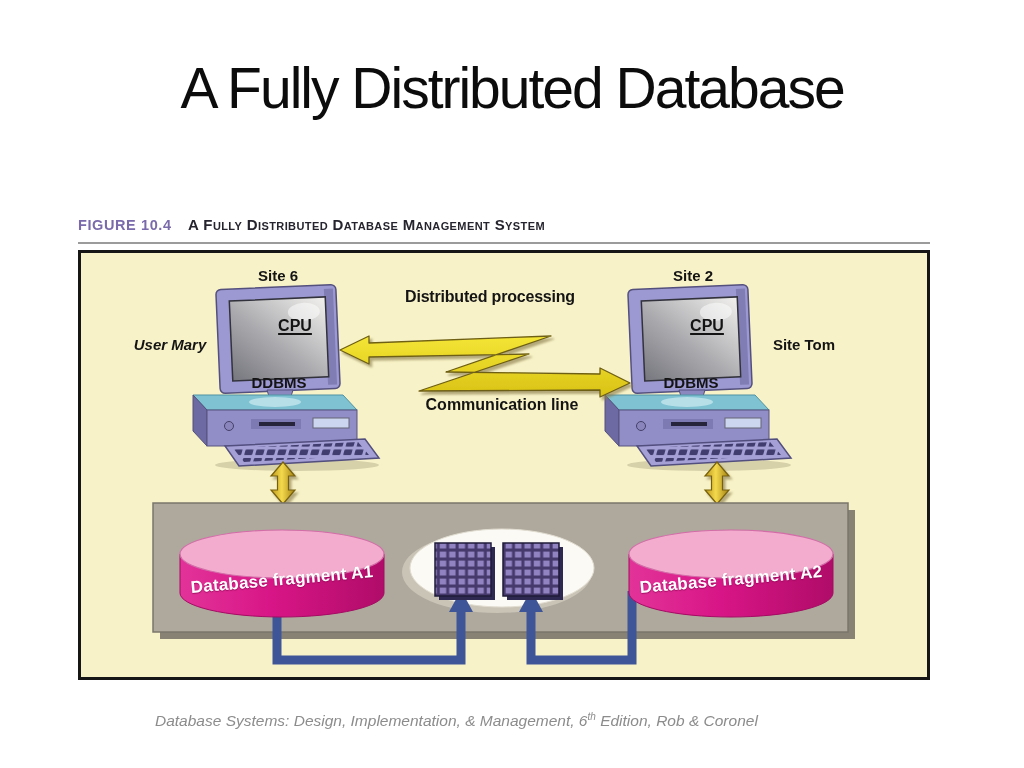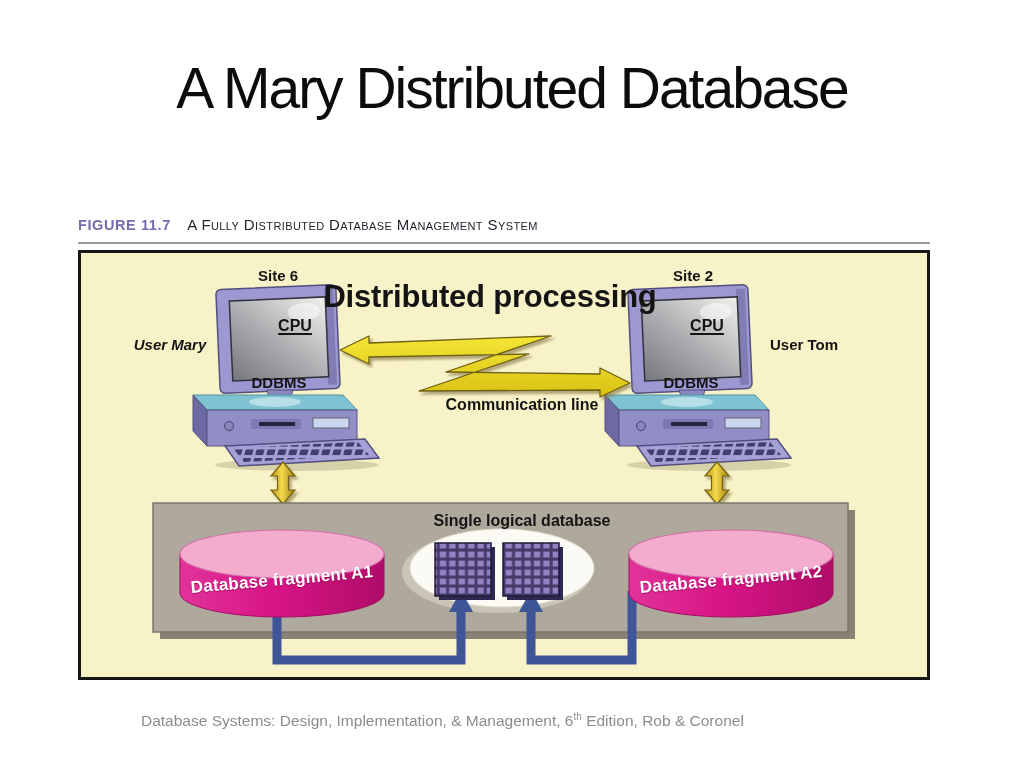--- a/index.html
+++ b/index.html
@@ -12,61 +12,61 @@
     position:absolute;top:52px;left:0;width:1024px;text-align:center;
     color:#0c0c0c;font-size:57px;line-height:73px;font-weight:400;
     letter-spacing:-2px;
   }
   
   .fig-caption{position:absolute;left:78px;top:216px;width:852px;white-space:nowrap;}
   .fig-caption .label{
     color:#7a69ab;font-weight:700;font-size:14.5px;letter-spacing:.6px;
   }
   .fig-caption .title{
-    color:#26242e;font-weight:400;font-size:15px;letter-spacing:.4px;
+    color:#26242e;font-weight:700;font-size:15px;letter-spacing:.4px;
     font-variant:small-caps;text-transform:capitalize;margin-left:12px;
   }
   .caption-rule{
     position:absolute;left:78px;top:242px;width:852px;height:2px;background:#9b9b9b;
   }
   
   .figure{
     position:absolute;left:78px;top:250px;width:846px;height:424px;
     border:3px solid #161616;background:#f8f2c8;
   }
   .figure svg{position:absolute;left:0;top:0;}
   .flabel{
     position:absolute;transform:translate(-50%,-50%);
     color:#141414;font-weight:700;white-space:nowrap;
   }
   .fs15{font-size:15px;}
-  .fs16{font-size:16px;margin-left:20px;}
-  .big-label{font-size:31px;letter-spacing:-0.2px;}
+  .fs16{font-size:16px;}
+  .big-label{font-size:16px;letter-spacing:-0.2px;}
   .cpu-label{font-size:16px;text-decoration:underline;text-decoration-thickness:2px;text-underline-offset:2px;margin-left:16px;}
   .ddbms-label{font-size:15px;margin-top:36px;}
   .cyl-label{
     color:#ffffff;font-size:17px;letter-spacing:.2px;
     transform:translate(-50%,-50%) rotate(-5deg);
     text-shadow:0 1px 1px rgba(120,0,70,.6);
   }
   
   .footer{
-    position:absolute;left:141px;top:711px;color:#8c8c8c;font-size:15.5px;white-space:nowrap;
+    position:absolute;left:155px;top:711px;color:#8c8c8c;font-size:15.5px;white-space:nowrap;font-style:italic;
   }
   .footer sup{font-size:10px;}
 </style>
 </head>
 <body>
 
 <div class="slide-title">
-  <div>A Mary Distributed Database</div>
+  <div>A Fully Distributed Database</div>
 </div>
 
 <div class="fig-caption">
-  <span class="label">FIGURE 11.7</span>
+  <span class="label">FIGURE 10.4</span>
   <span class="title">A Fully Distributed Database Management System</span>
 </div>
 <div class="caption-rule"></div>
 
 <div class="figure">
 
   <svg width="846" height="424" viewBox="0 0 846 424">
     <defs>
       <linearGradient id="scr" x1="1" y1="0" x2="0" y2="1">
         <stop offset="0" stop-color="#f2f1ee"></stop>
@@ -161,27 +161,26 @@
     <g>
       <path d="M548,301 L548,340 A102 24 0 0 0 752,340 L752,301 Z" fill="url(#cylg)" stroke="#a50b63" stroke-width="1"></path>
       <ellipse cx="650" cy="301" rx="102" ry="24" fill="#f3abce" stroke="#d36da8" stroke-width="1.2"></ellipse>
     </g>
   </svg>
 
   <div class="flabel fs15" style="left:197px;top:22px;">Site 6</div>
   <div class="flabel fs15" style="left:612px;top:22px;">Site 2</div>
   <div class="flabel big-label" style="left:409px;top:44px;">Distributed processing</div>
   <div class="flabel fs15" style="left:89px;top:91px;font-style:italic;">User Mary</div>
-  <div class="flabel fs15" style="left:723px;top:91px;">User Tom</div>
+  <div class="flabel fs15" style="left:723px;top:91px;">Site Tom</div>
 
   <div class="flabel cpu-label" style="left:198px;top:73px;">CPU</div>
   <div class="flabel ddbms-label" style="left:198px;top:93px;">DDBMS</div>
   <div class="flabel cpu-label" style="left:610px;top:73px;">CPU</div>
   <div class="flabel ddbms-label" style="left:610px;top:93px;">DDBMS</div>
 
   <div class="flabel fs16" style="left:421px;top:152px;">Communication line</div>
-  <div class="flabel fs16" style="left:421px;top:268px;">Single logical database</div>
 
   <div class="flabel cyl-label" style="left:201px;top:327px;">Database fragment A1</div>
   <div class="flabel cyl-label" style="left:650px;top:327px;">Database fragment A2</div>
 </div>
 
 <div class="footer"><span>Database Systems: Design, Implementation, &amp; Management, 6</span><sup>th</sup><span> Edition, Rob &amp; Coronel</span></div>
 
 </body></html>

